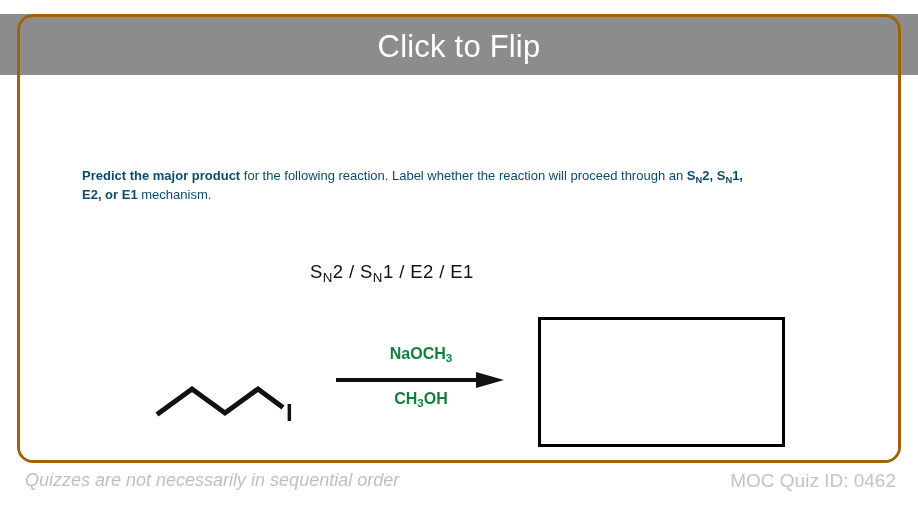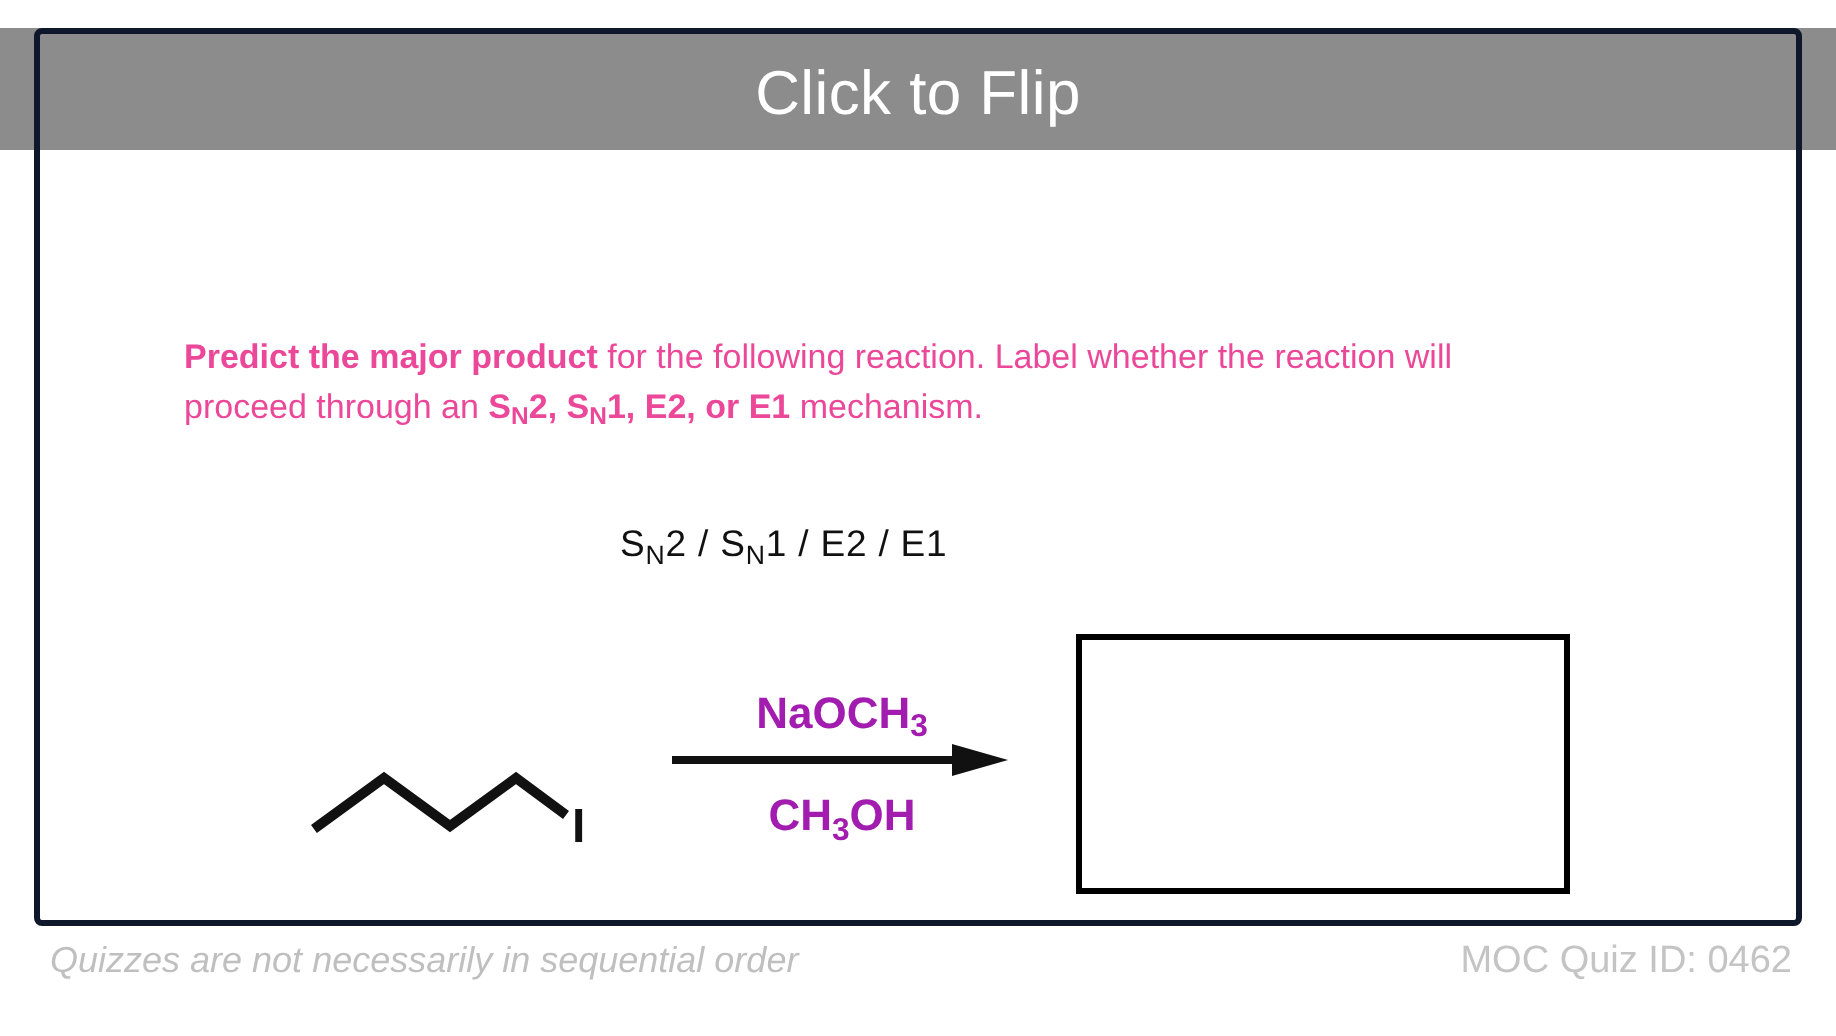--- a/index.html
+++ b/index.html
@@ -25,22 +25,22 @@
     background: #8c8c8c;
   }
 
   
   .card {
     position: absolute;
     left: 17px;
     top: 14px;
     width: 884px;
     height: 449px;
-    border: 3px solid #0f172a;
-    border-radius: 4px;
+    border: 3px solid #a16207;
+    border-radius: 16px;
     box-sizing: border-box;
     background: transparent;
   }
 
   .card-header {
     position: absolute;
     left: 0;
     top: 0;
     right: 0;
     height: 58px;
@@ -66,26 +66,26 @@
     top: 58px;
     right: 0;
     bottom: 0;
     background: #ffffff;
     border-radius: 0 0 13px 13px;
   }
 
   
   .prompt {
     position: absolute;
-    left: 72px;
+    left: 62px;
     top: 92px;
     width: 680px;
-    font-size: 17px;
+    font-size: 13px;
     line-height: 1.45;
-    color: #ec4899;
+    color: #0c4a6e;
   }
   .prompt b { font-weight: bold; }
 
   sub {
     font-size: 0.72em;
     vertical-align: baseline;
     position: relative;
     bottom: -0.28em;
   }
 
@@ -117,23 +117,23 @@
 
   .reagent-stack {
     position: absolute;
     left: 316px;
     top: 270px;
     width: 170px;
     text-align: center;
   }
   .reagent-top,
   .reagent-bottom {
-    font-size: 22px;
+    font-size: 16px;
     font-weight: bold;
-    color: #a21caf;
+    color: #15803d;
     line-height: 1.1;
   }
   .reagent-top { margin-bottom: 5px; }
   .reagent-bottom { margin-top: 6px; }
 
   .arrow {
     position: absolute;
     left: 316px;
     top: 296px;
     width: 168px;

